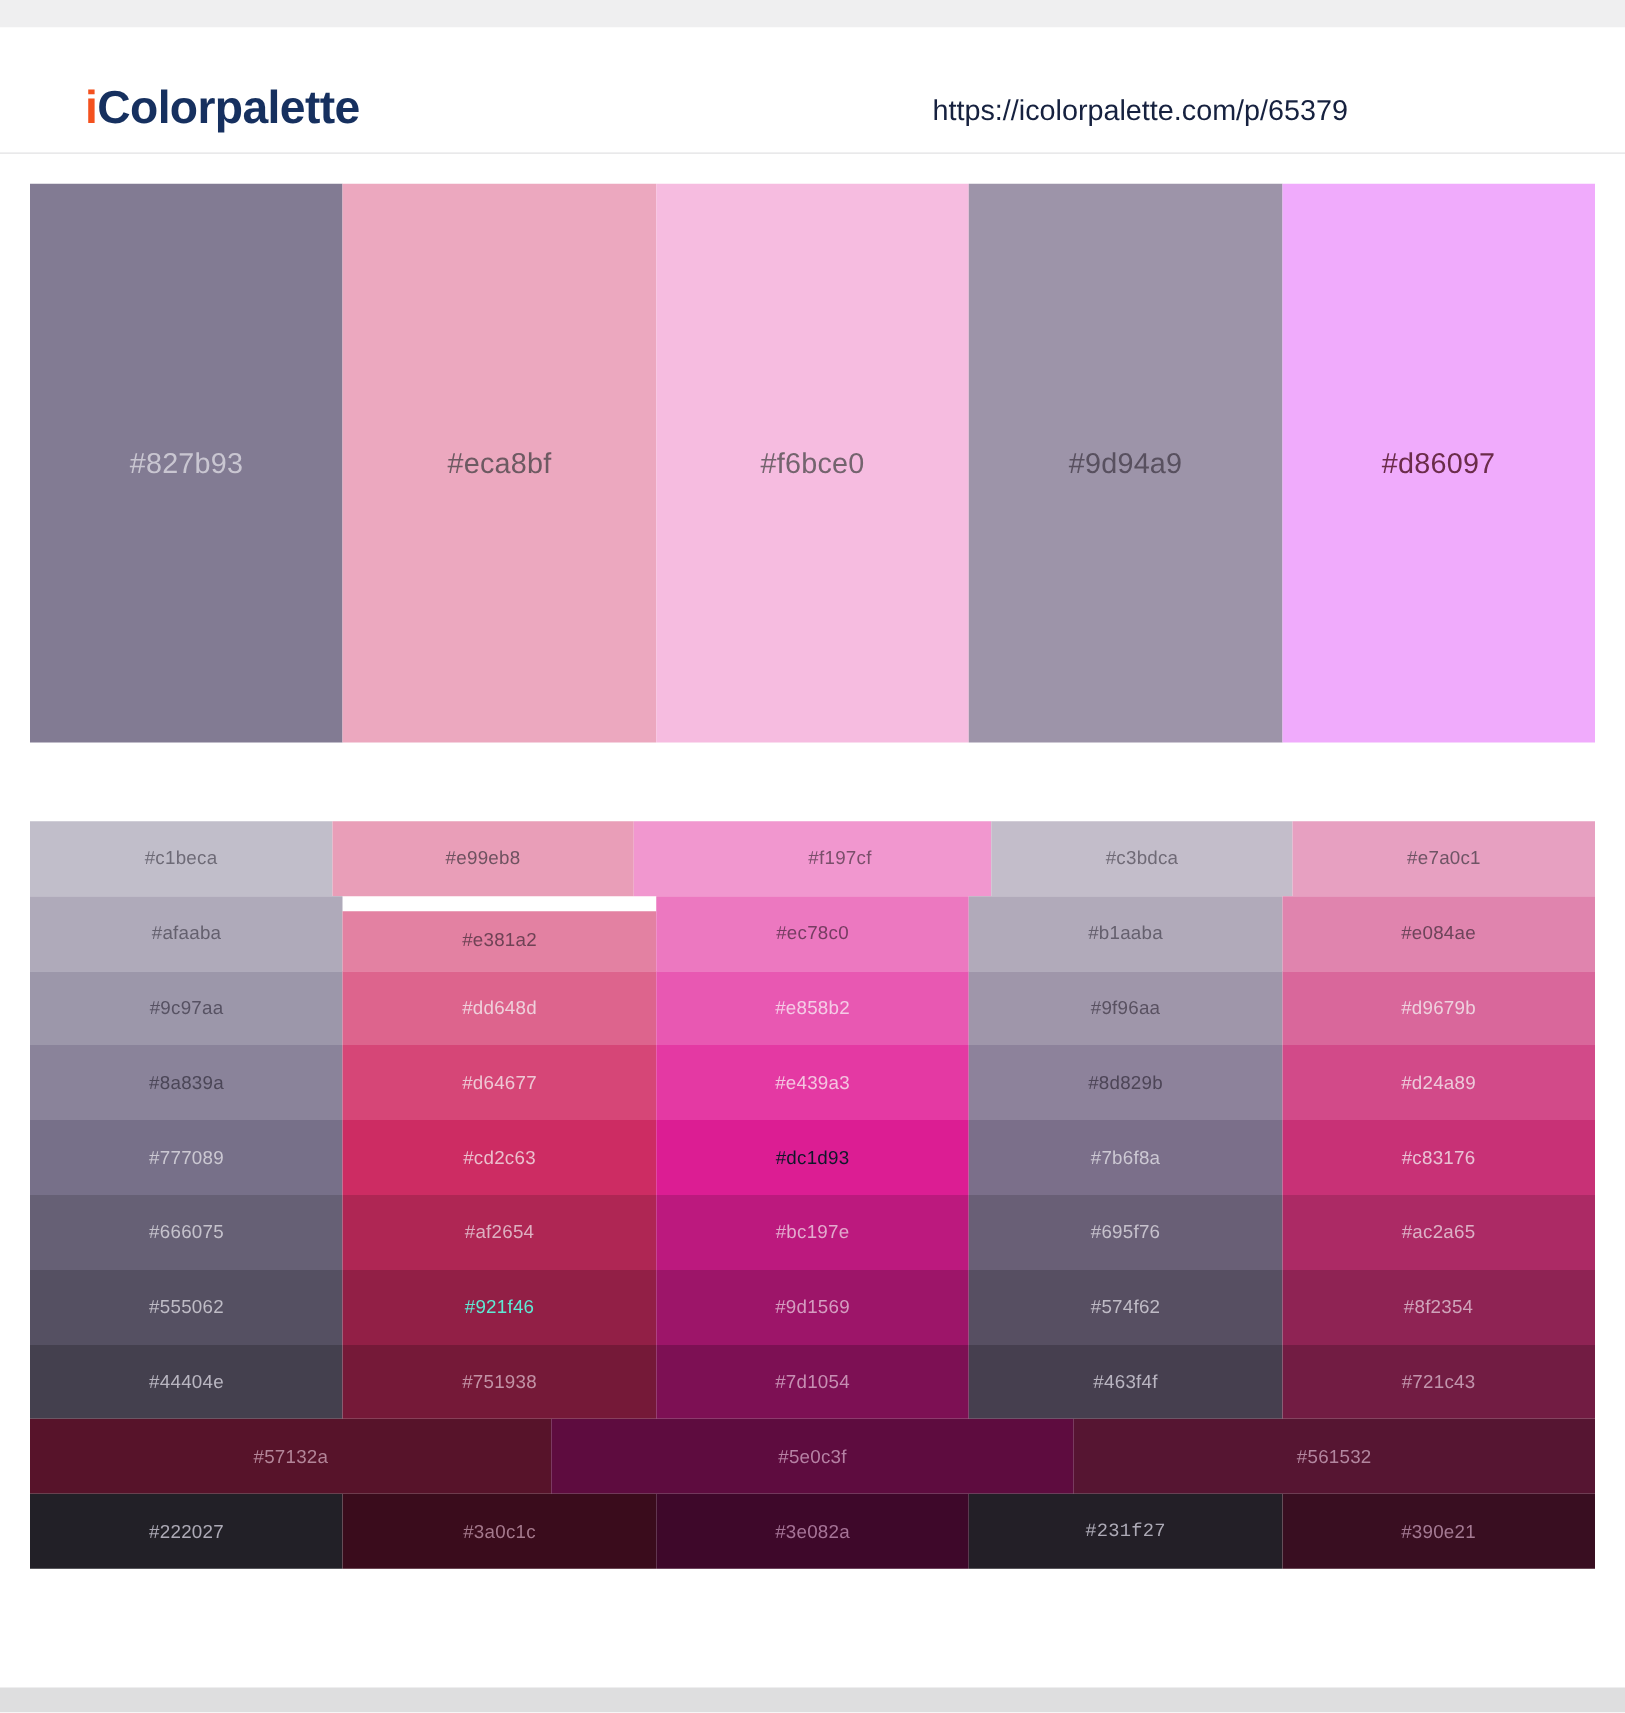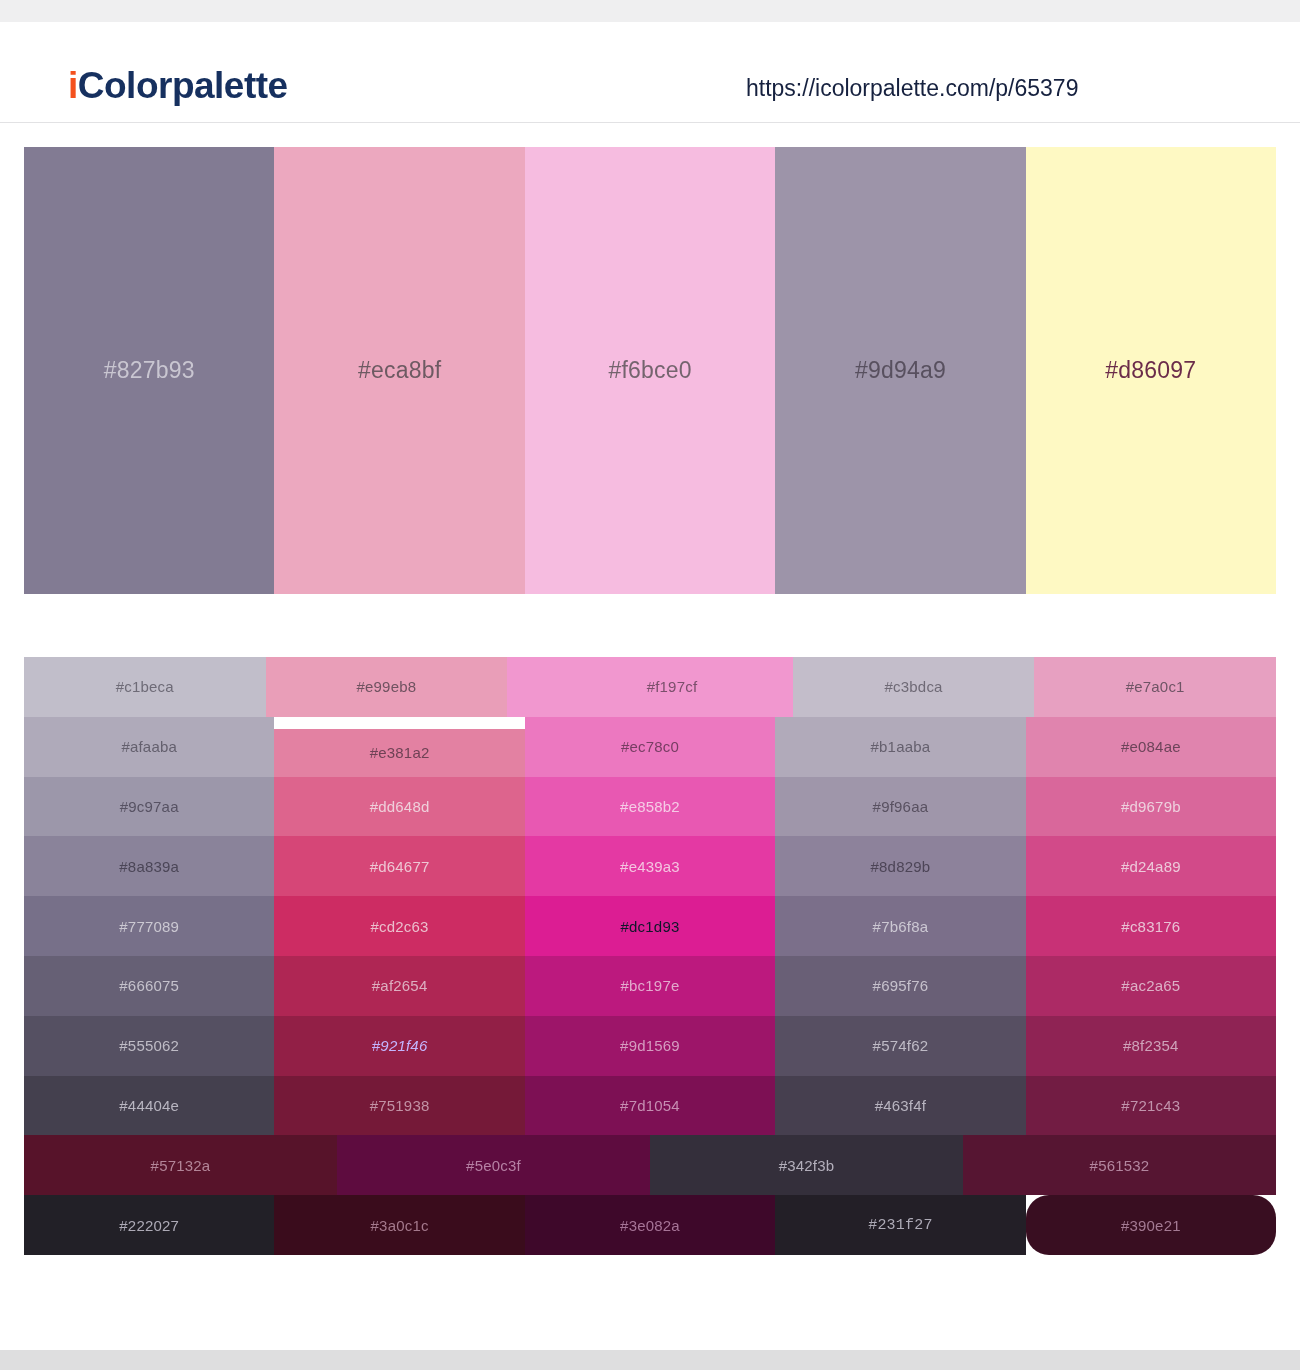--- a/index.html
+++ b/index.html
@@ -143,21 +143,21 @@
       </div>
       <div class="swatch" style="background: rgb(236, 168, 191);">
         <span class="swatch-label" style="color: rgb(109, 90, 98);">#eca8bf</span>
       </div>
       <div class="swatch" style="background: rgb(246, 188, 224);">
         <span class="swatch-label" style="color: rgb(116, 100, 110);">#f6bce0</span>
       </div>
       <div class="swatch" style="background: rgb(157, 148, 169);">
         <span class="swatch-label" style="color: rgb(88, 80, 95);">#9d94a9</span>
       </div>
-      <div class="swatch" style="background: #fef9c3;">
+      <div class="swatch" style="background: #f0abfc;">
         <span class="swatch-label" style="color: rgb(107, 44, 74);">#d86097</span>
       </div>
     </div>
 
   <div class="shades-table">
       <div class="shade-row">
         <div class="shade-cell" style="background: rgb(193, 190, 202);">
           <span class="shade-label" style="color: rgb(110, 107, 119);">#c1beca</span>
         </div>
         <div class="shade-cell" style="background: rgb(233, 158, 184);">
@@ -256,21 +256,21 @@
         </div>
         <div class="shade-cell" style="background: rgb(172, 42, 101);">
           <span class="shade-label" style="color: rgb(220, 177, 198);">#ac2a65</span>
         </div>
       </div>
       <div class="shade-row">
         <div class="shade-cell" style="background: rgb(85, 80, 98);">
           <span class="shade-label" style="color: rgb(191, 188, 198);">#555062</span>
         </div>
         <div class="shade-cell" style="background: rgb(146, 31, 70);">
-          <span class="shade-label" style="color: #c4b5fd; font-style: italic;">#921f46</span>
+          <span class="shade-label" style="color: #5eead4;">#921f46</span>
         </div>
         <div class="shade-cell" style="background: rgb(157, 21, 105);">
           <span class="shade-label" style="color: rgb(213, 156, 192);">#9d1569</span>
         </div>
         <div class="shade-cell" style="background: rgb(87, 79, 98);">
           <span class="shade-label" style="color: rgb(191, 187, 198);">#574f62</span>
         </div>
         <div class="shade-cell" style="background: rgb(143, 35, 84);">
           <span class="shade-label" style="color: rgb(207, 163, 186);">#8f2354</span>
         </div>
@@ -292,41 +292,38 @@
           <span class="shade-label" style="color: rgb(193, 148, 172);">#721c43</span>
         </div>
       </div>
       <div class="shade-row">
         <div class="shade-cell" style="background: rgb(87, 19, 42);">
           <span class="shade-label" style="color: rgb(179, 133, 152);">#57132a</span>
         </div>
         <div class="shade-cell" style="background: rgb(94, 12, 63);">
           <span class="shade-label" style="color: rgb(182, 129, 164);">#5e0c3f</span>
         </div>
-        <div class="shade-cell" style="background: rgb(52, 47, 59);">
-          <span class="shade-label" style="color: rgb(179, 175, 187);">#342f3b</span>
-        </div>
         <div class="shade-cell" style="background: rgb(86, 21, 50);">
           <span class="shade-label" style="color: rgb(179, 134, 159);">#561532</span>
         </div>
       </div>
       <div class="shade-row">
         <div class="shade-cell" style="background: rgb(34, 32, 39);">
           <span class="shade-label" style="color: rgb(173, 170, 182);">#222027</span>
         </div>
         <div class="shade-cell" style="background: rgb(58, 12, 28);">
           <span class="shade-label" style="color: rgb(164, 121, 140);">#3a0c1c</span>
         </div>
         <div class="shade-cell" style="background: rgb(62, 8, 42);">
           <span class="shade-label" style="color: rgb(166, 116, 151);">#3e082a</span>
         </div>
         <div class="shade-cell" style="background: rgb(35, 31, 39); font-family: Liberation Mono, monospace;">
           <span class="shade-label" style="color: rgb(173, 170, 182);">#231f27</span>
         </div>
-        <div class="shade-cell" style="background: rgb(57, 14, 33); border-radius: 23px;">
+        <div class="shade-cell" style="background: rgb(57, 14, 33);">
           <span class="shade-label" style="color: rgb(164, 122, 147);">#390e21</span>
         </div>
       </div>
     </div>
 
   <div class="bottom-strip"></div>
 
 </div>
 
 </body></html>

